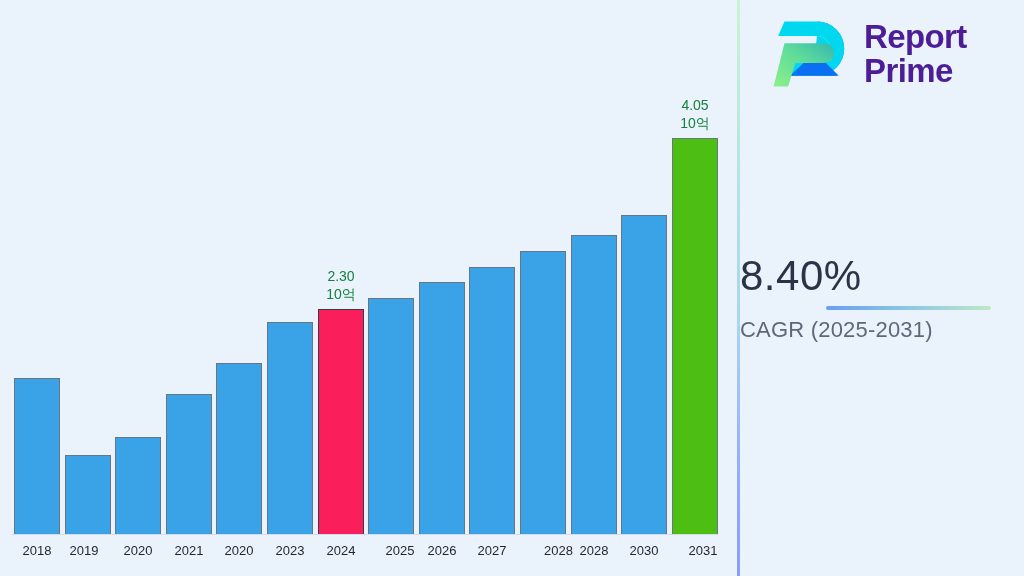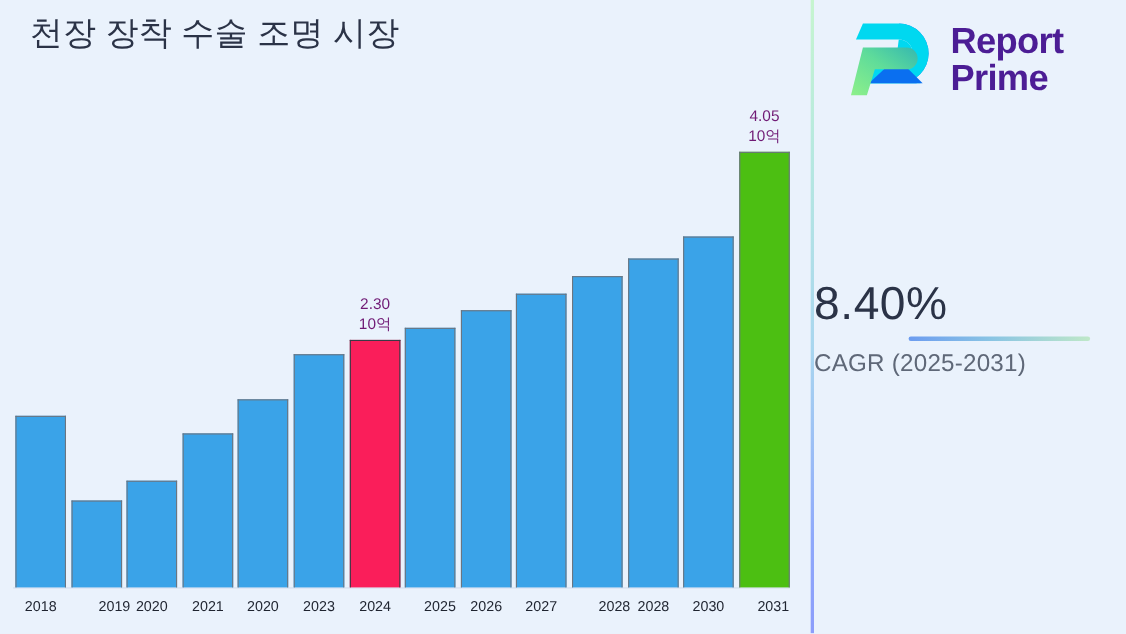--- a/index.html
+++ b/index.html
@@ -71,21 +71,21 @@
   .bar.pink  { background: #fa1e5a; border-color: #3a3a46; }
   .bar.green { background: #4cbf12; border-color: #6b7580; }
 
   .bar-label {
     position: absolute;
     left: -14px;
     width: 74px;
     text-align: center;
     font-size: 14px;
     line-height: 18px;
-    color: #701a75;
+    color: #15803d;
     white-space: nowrap;
   }
 
   .x-tick {
     position: absolute;
     top: 543px;
     width: 60px;
     text-align: center;
     font-size: 13px;
     color: #1f2430;
@@ -156,21 +156,20 @@
     letter-spacing: 0.2px;
   }
 </style>
 </head>
 <body>
 
 <div id="page">
 
   <div id="left-panel">
 
-    <div id="chart-title">천장 장착 수술 조명 시장</div>
 
     <div id="plot-area">
       <div id="axis-line"></div>
       <div id="bars">
           <div class="bar-group" style="left: 14px;">
             <div class="bar blue" style="height: 156px;"></div>
           </div>
           <div class="bar-group" style="left: 65px;">
             <div class="bar blue" style="height: 79px;"></div>
           </div>
@@ -214,21 +213,21 @@
           <div class="bar-group" style="left: 672px;">
             <div class="bar green" style="height: 396px;"></div>
             <div class="bar-label" style="bottom: 402px;">
               <div>4.05</div>
               <div>10억</div>
             </div>
           </div>
         </div>
       <div id="ticks">
           <div class="x-tick" style="left: 7px;">2018</div>
-          <div class="x-tick" style="left: 74px;">2019</div>
+          <div class="x-tick" style="left: 54px;">2019</div>
           <div class="x-tick" style="left: 108px;">2020</div>
           <div class="x-tick" style="left: 159px;">2021</div>
           <div class="x-tick" style="left: 209px;">2020</div>
           <div class="x-tick" style="left: 260px;">2023</div>
           <div class="x-tick" style="left: 311px;">2024</div>
           <div class="x-tick" style="left: 370px;">2025</div>
           <div class="x-tick" style="left: 412px;">2026</div>
           <div class="x-tick" style="left: 462px;">2027</div>
           <div class="x-tick" style="left: 513px; text-align: right;">2028</div>
           <div class="x-tick" style="left: 564px;">2028</div>

